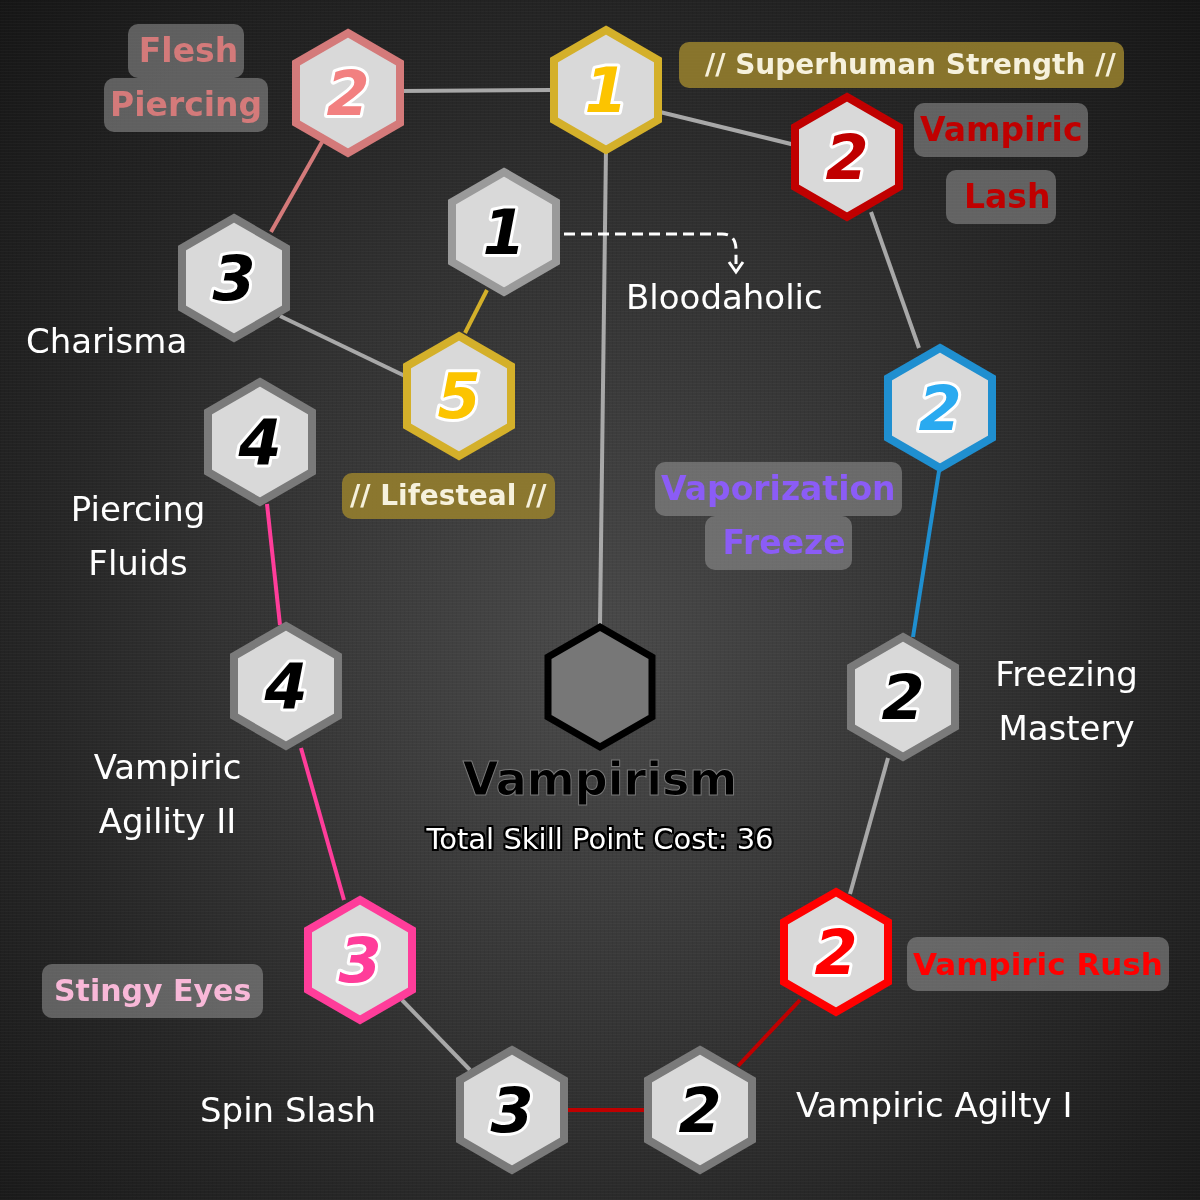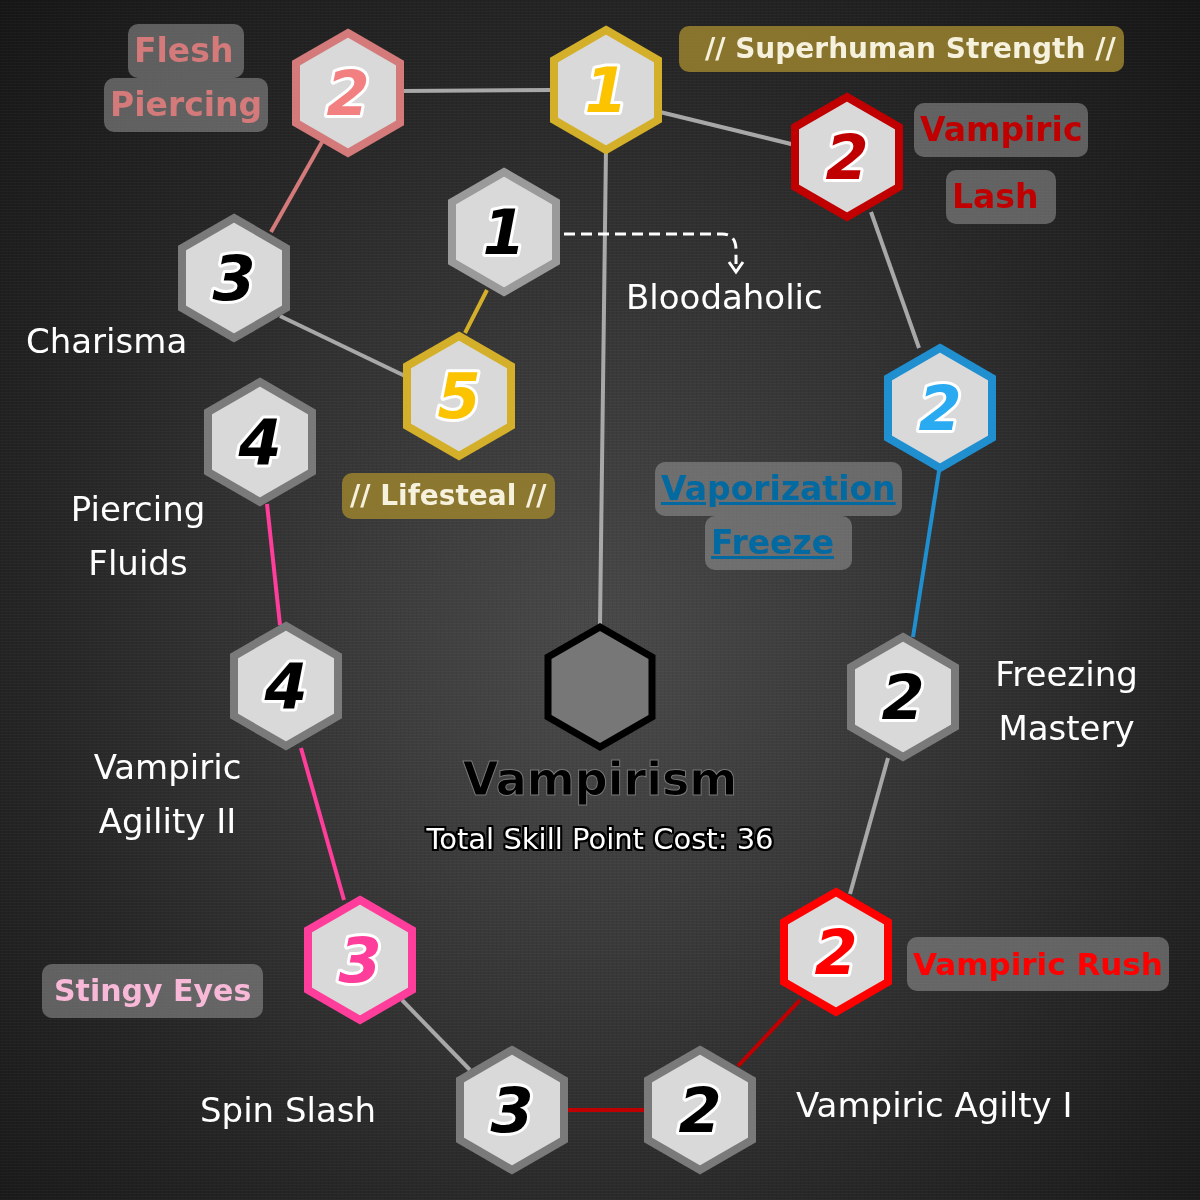--- a/index.html
+++ b/index.html
@@ -19,21 +19,21 @@
     font-family: "DejaVu Sans", sans-serif; font-weight: bold; font-style: italic;
     font-size: 62px; paint-order: stroke; stroke: #fff; stroke-width: 6px;
     stroke-linejoin: round;
   }
   .label {
     position: absolute; color: #ffffff; font-family: "DejaVu Sans", sans-serif;
     font-size: 34px; line-height: 54px; text-align: center; white-space: nowrap;
   }
   .tag {
     position: absolute; font-family: "DejaVu Sans", sans-serif; font-weight: bold;
-    text-align: left; white-space: nowrap; border-radius: 10px;
+    text-align: right; white-space: nowrap; border-radius: 10px;
     background: rgba(150,150,150,0.55); font-size: 33px; line-height: 54px; padding: 0 6px;
   }
   .tag.gold { background: rgba(150,128,45,0.88); color: #f6f1dc; font-size: 28px; line-height: 46px; padding: 0 8px; }
   .title {
     position: absolute; left: 0; width: 1200px; top: 752px; text-align: center;
     font-family: "DejaVu Sans", sans-serif; font-weight: bold; font-size: 46px; color: #000;
     -webkit-text-stroke: 1px #777;
   }
   .subtitle {
     position: absolute; left: 0; width: 1200px; top: 822px; text-align: center;
@@ -127,34 +127,34 @@
   <g transform="translate(600,687)">
     <polygon points="0,-60 52,-30 52,30 0,60 -52,30 -52,-30" fill="#777777" stroke="#000000" stroke-width="7"></polygon>
   </g>
 </svg>
 
 <div class="tag" style="left:104px; top:24px; color:#d47a7a; background:transparent; padding:0;">
   <div style="background:rgba(150,150,150,0.55); border-radius:10px; margin:0 24px; padding:0 6px;">Flesh</div>
   <div style="background:rgba(150,150,150,0.55); border-radius:10px; padding:0 6px;">Piercing</div>
 </div>
 
-<div class="tag gold" style="left:679px; top:26px;padding-left:26px;">// Superhuman Strength //</div>
+<div class="tag gold" style="left:679px; top:42px;padding-left:26px;">// Superhuman Strength //</div>
 
 <div class="tag" style="left:914px; top:103px; color:#c00000; background:transparent; padding:0;">
   <div style="background:rgba(150,150,150,0.55); border-radius:10px; padding:0 6px;">Vampiric</div>
   <div style="background:rgba(150,150,150,0.55); border-radius:10px; margin:13px 32px; padding:0 6px;">Lash</div>
 </div>
 
 <div class="label" style="left:626px; top:270px;">Bloodaholic</div>
 
 <div class="label" style="left:26px; top:314px;">Charisma</div>
 
 <div class="tag gold" style="left:342px; top:473px;">// Lifesteal //</div>
 
-<div class="tag" style="left:655px; top:462px; color:#0369a1; background:transparent; padding:0;text-decoration:underline;">
+<div class="tag" style="left:655px; top:462px; color:#8b5cf6; background:transparent; padding:0;">
   <div style="background:rgba(150,150,150,0.55); border-radius:10px; padding:0 6px;">Vaporization</div>
   <div style="background:rgba(150,150,150,0.55); border-radius:10px; margin:0 50px; padding:0 6px;">Freeze</div>
 </div>
 
 <div class="label" style="left:58px; top:482px; width:160px;">
   <div>Piercing</div>
   <div>Fluids</div>
 </div>
 
 <div class="label" style="left:80px; top:740px; width:175px;">

